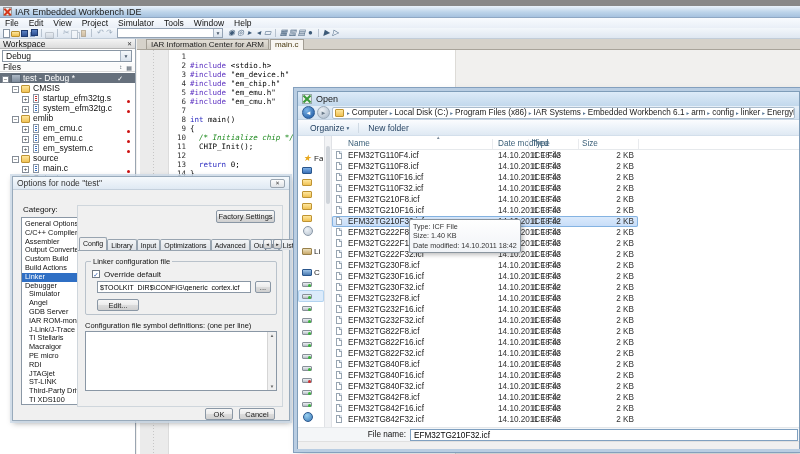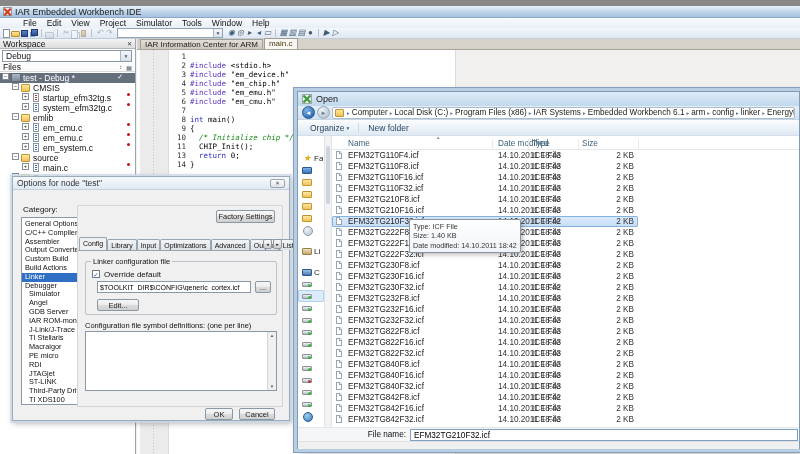--- a/index.html
+++ b/index.html
@@ -8,21 +8,21 @@
     font-family:"Liberation Sans",sans-serif;font-size:9px;color:#111;margin:6px auto}
 
   
   .ide-titlebar{position:absolute;left:0;top:0;width:800px;height:12px;
     background:linear-gradient(#eaf3fb,#bdd4ea 55%,#a6c2df);border-bottom:1px solid #8fa8c4;
     display:flex;align-items:center;gap:3px;padding:0 3px;font-size:9px;color:#1a1a1a}
   .iar-logo{width:9px;height:9px;position:relative;background:#e9e9e9;border:1px solid #999;flex:0 0 auto}
   .iar-logo::before,.iar-logo::after{content:"";position:absolute;left:-1px;top:3px;width:9px;height:2px;background:#d43a1e}
   .iar-logo::before{transform:rotate(45deg)} .iar-logo::after{transform:rotate(-45deg)}
   .menubar{position:absolute;left:0;top:12px;width:800px;height:10px;
-    background:linear-gradient(#f8fbfe,#e9eff7);display:flex;align-items:center;padding-left:18px;font-size:8.5px}
+    background:linear-gradient(#f8fbfe,#e9eff7);display:flex;align-items:center;padding-left:0;font-size:8.5px}
   .mi{padding:0 5px;line-height:10px}
   .toolbar{position:absolute;left:0;top:22px;width:800px;height:11px;
     background:linear-gradient(#f3f7fb,#dfe7f1);border-bottom:1px solid #c2cdd9;
     display:flex;align-items:center;padding-left:2px}
   .tgroup{display:flex;align-items:center;height:100%}
   .tbsep{width:1px;height:8px;background:#b7c2cf;margin:0 3px}
   .tbi{width:9px;height:10px;display:flex;align-items:center;justify-content:center}
   .shp{width:9px;height:9px;position:relative;display:flex;align-items:center;justify-content:center;
     font-size:8px;line-height:1}
   .dim{opacity:.42}
@@ -51,40 +51,40 @@
     border-bottom:1px solid #b5b5b5;display:flex;align-items:center;justify-content:space-between;padding:0 3px;font-size:8.5px}
   .ws-close{font-size:6px;color:#333}
   .ws-combo{position:absolute;left:2px;top:11px;width:130px;height:12px;background:#fff;border:1px solid #8a97a5;
     display:flex;align-items:center;justify-content:space-between;padding-left:3px;font-size:8.5px}
   .ws-caret{width:11px;height:100%;background:linear-gradient(#f4f7fa,#d9e2ec);border-left:1px solid #aab7c6;
     font-size:5px;color:#4a5a6c;display:flex;align-items:center;justify-content:center}
   .files-hdr{position:absolute;left:0;top:24px;width:100%;height:9px;background:#fbfbfb;border-bottom:1px solid #dadada;
     display:flex;align-items:center;padding:0 3px;font-size:8.5px}
   .fh-icons{margin-left:auto;display:flex;gap:4px;font-size:6px;color:#55616e}
   .tree{position:absolute;left:0;top:34px;width:100%}
-  .trow{height:10px;display:flex;align-items:flex-start;font-size:8.5px;position:relative;padding-left:2px;white-space:nowrap}
+  .trow{height:10px;display:flex;align-items:flex-end;font-size:8.5px;position:relative;padding-left:2px;white-space:nowrap}
   .trow.lv1{padding-left:12px}.trow.lv2{padding-left:22px}
   .trow.sel{background:#66707c;color:#fff}
   .exp{width:7px;height:7px;border:1px solid #848c96;background:#fff;color:#333;font-size:6px;line-height:5px;
     text-align:center;margin-right:2px;flex:0 0 auto}
   .tico{width:10px;height:9px;position:relative;margin-right:2px;flex:0 0 auto}
   .ic-proj::before{content:"";position:absolute;inset:0;background:linear-gradient(#aeb9c6,#7d8b9b);border:1px solid #5a6775}
   .ic-folder::before{content:"";position:absolute;left:0;right:1px;top:1px;bottom:0;
     background:linear-gradient(#ffe79e,#f0c254);border:1px solid #bf9433;border-radius:1px}
   .ic-file::before,.ic-file-s::before{content:"";position:absolute;left:2px;right:2px;top:0;bottom:0;background:#fff;border:1px solid #8a95a2}
   .ic-file::after{content:"";position:absolute;left:4px;right:4px;top:2px;height:1px;background:#3a6fbf;
     box-shadow:0 2px 0 #3a6fbf,0 4px 0 #3a6fbf}
   .ic-file-s::after{content:"";position:absolute;left:4px;right:4px;top:2px;height:1px;background:#c03030;
     box-shadow:0 2px 0 #c03030,0 4px 0 #c03030}
   .tdot{position:absolute;right:5px;width:3px;height:3px;border-radius:50%;background:#cc1111}
   .tmark{position:absolute;right:12px;color:#fff;font-size:7px}
 
   
   .tabbar{position:absolute;left:137px;top:33px;width:663px;height:11px;background:#d6d2ca;
-    border-bottom:1px solid #a9a49a;display:flex;align-items:flex-end;padding-left:3px}
+    border-bottom:1px solid #a9a49a;display:flex;padding-left:9px}
   .etab{height:10px;line-height:10px;padding:0 4px;font-size:8px;background:linear-gradient(#e2ded6,#cdc8bf);
     border:1px solid #a29d93;border-bottom:none;margin-right:1px;color:#222;white-space:nowrap}
   .etab.active{background:#f8f6f2;height:11px;color:#4a3a10}
   .editor{position:absolute;left:137px;top:44px;width:318px;height:410px;background:#fff}
   .gutter{position:absolute;left:3px;top:0;width:29px;height:100%;background:#ebebeb;border-right:1px solid #dcdcdc}
   .gutter::after{content:"";position:absolute;left:13px;top:0;bottom:0;width:1px;
     background:repeating-linear-gradient(#c6c6c6 0 1px,transparent 1px 3px)}
   .code{position:absolute;left:0;top:2px;width:100%}
   .cl{height:9px;display:flex;align-items:center}
   .ln{width:53px;text-align:right;padding-right:4px;font:7.5px "DejaVu Sans Mono",monospace;color:#333;flex:0 0 auto}
@@ -506,20 +506,24 @@
         <div class="cl">
           <span class="ln">10</span>
           <span class="ct"><span>  </span><span class="cm">/* Initialize chip */</span></span>
         </div>
 
         <div class="cl">
           <span class="ln">11</span>
           <span class="ct"><span>  CHIP_Init();</span></span>
         </div>
 
+        <div class="cl">
+          <span class="ln">12</span>
+          <span class="ct"></span>
+        </div>
 
         <div class="cl">
           <span class="ln">13</span>
           <span class="ct"><span>  </span><span class="kw">return</span><span> </span><span class="num">0</span><span>;</span></span>
         </div>
 
         <div class="cl">
           <span class="ln">14</span>
           <span class="ct"><span>}</span></span>
         </div>

